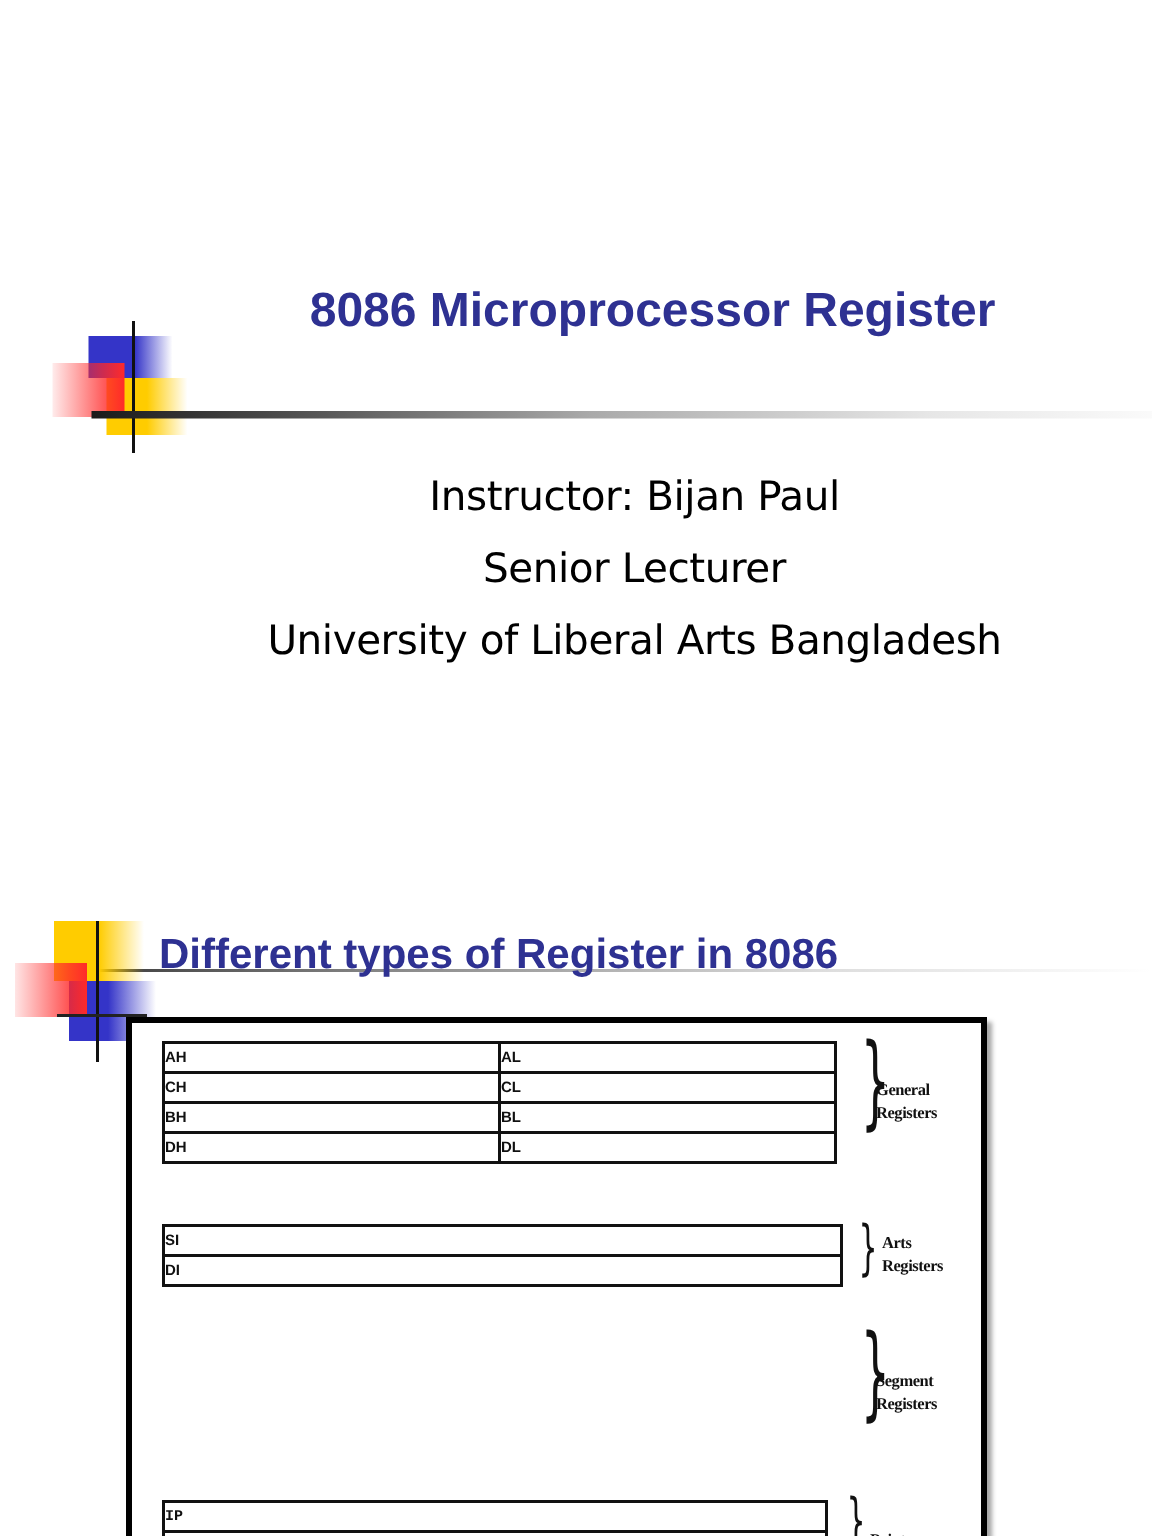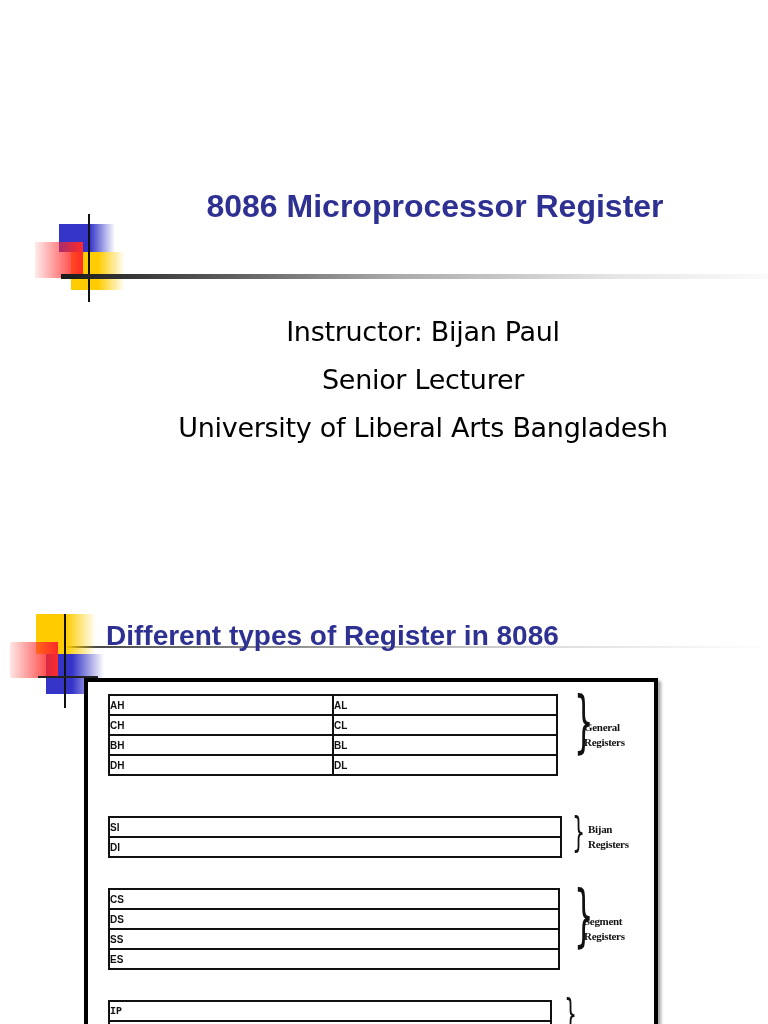--- a/index.html
+++ b/index.html
@@ -134,42 +134,24 @@
           <td>SI</td>
         </tr>
         <tr>
           <td>DI</td>
         </tr>
       </tbody>
         </table>
     </div>
     <div class="brace" style="left:478px; top:130px; font-size:40px; transform:scaleX(0.5);">}</div>
     <div class="group-label" style="left:500px; top:140px;">
-      <span>Bijan</span>
+      <span>Arts</span>
       <span>Registers</span>
     </div>
 
-    <div class="reg-group" id="g-segment">
-      <table class="reg-table">
-        <tbody>
-            <tr>
-          <td>CS</td>
-        </tr>
-        <tr>
-          <td>DS</td>
-        </tr>
-        <tr>
-          <td>SS</td>
-        </tr>
-        <tr>
-          <td>ES</td>
-        </tr>
-      </tbody>
-        </table>
-    </div>
     <div class="brace" style="left:474px; top:200px; font-size:68px; transform:scaleX(0.45);">}</div>
     <div class="group-label" style="left:496px; top:232px;">
       <span>Segment</span>
       <span>Registers</span>
     </div>
 
     <div class="reg-group" id="g-pointer">
       <table class="reg-table">
         <tbody>
             <tr>

